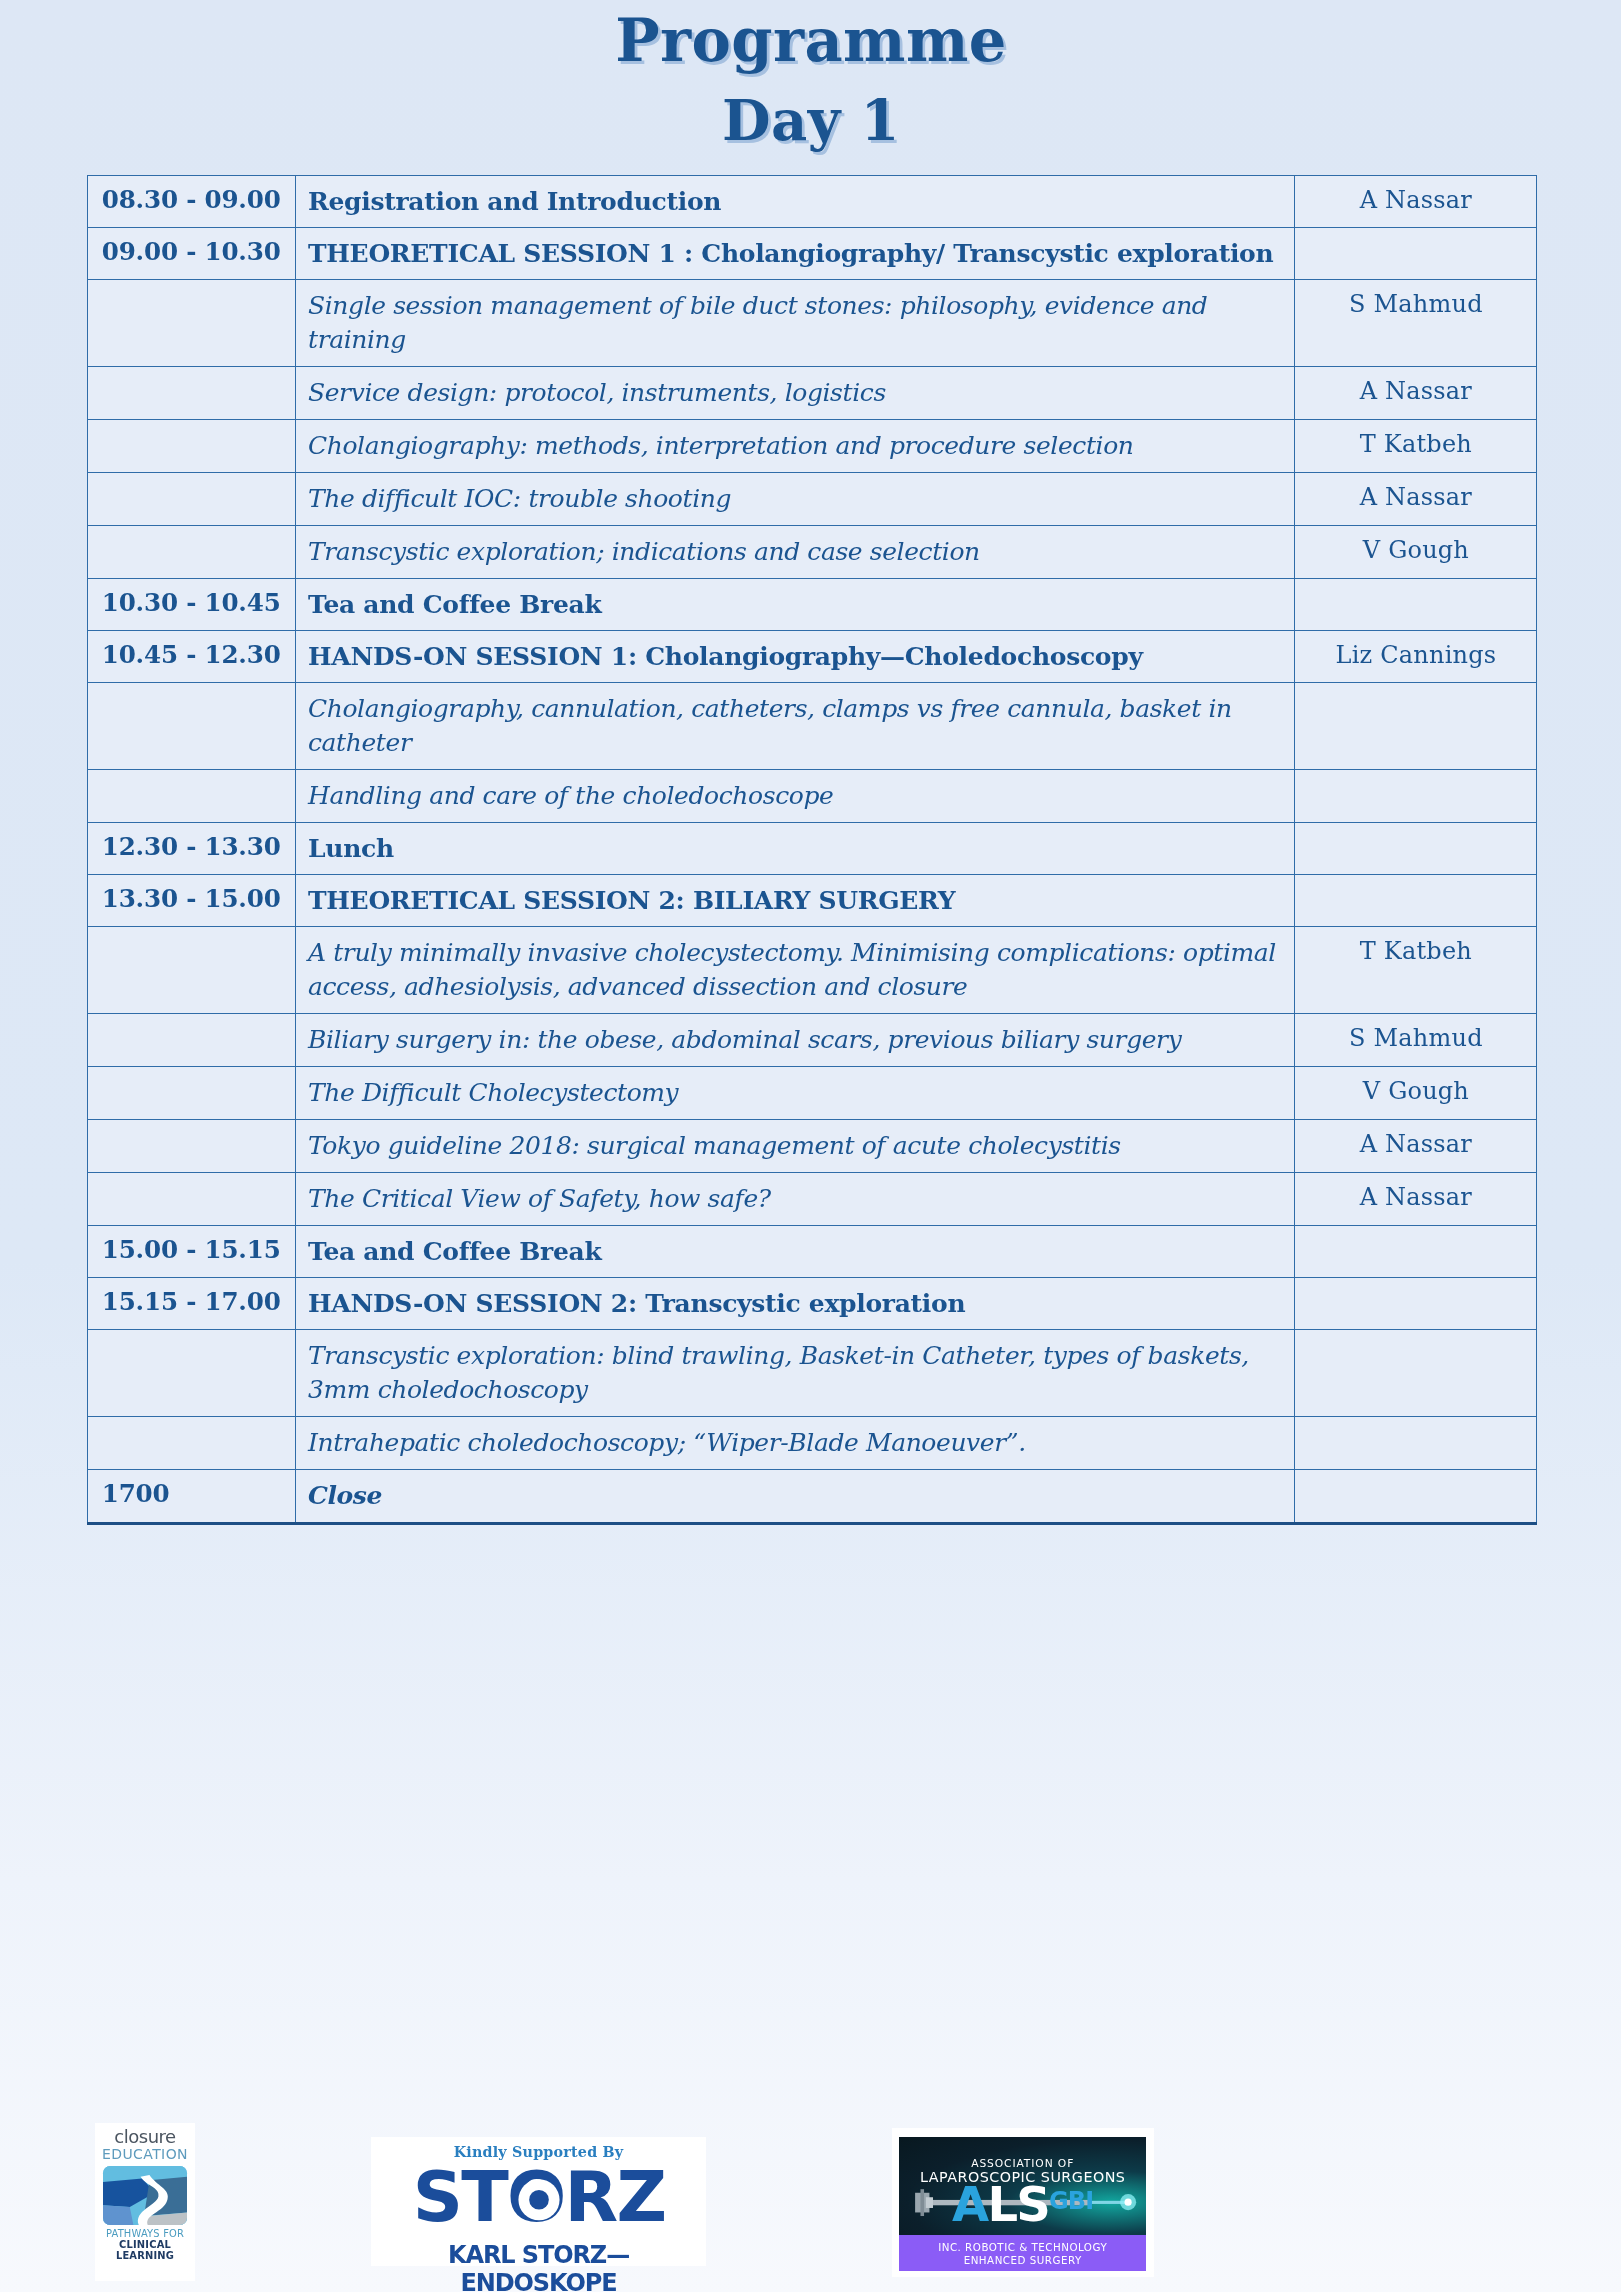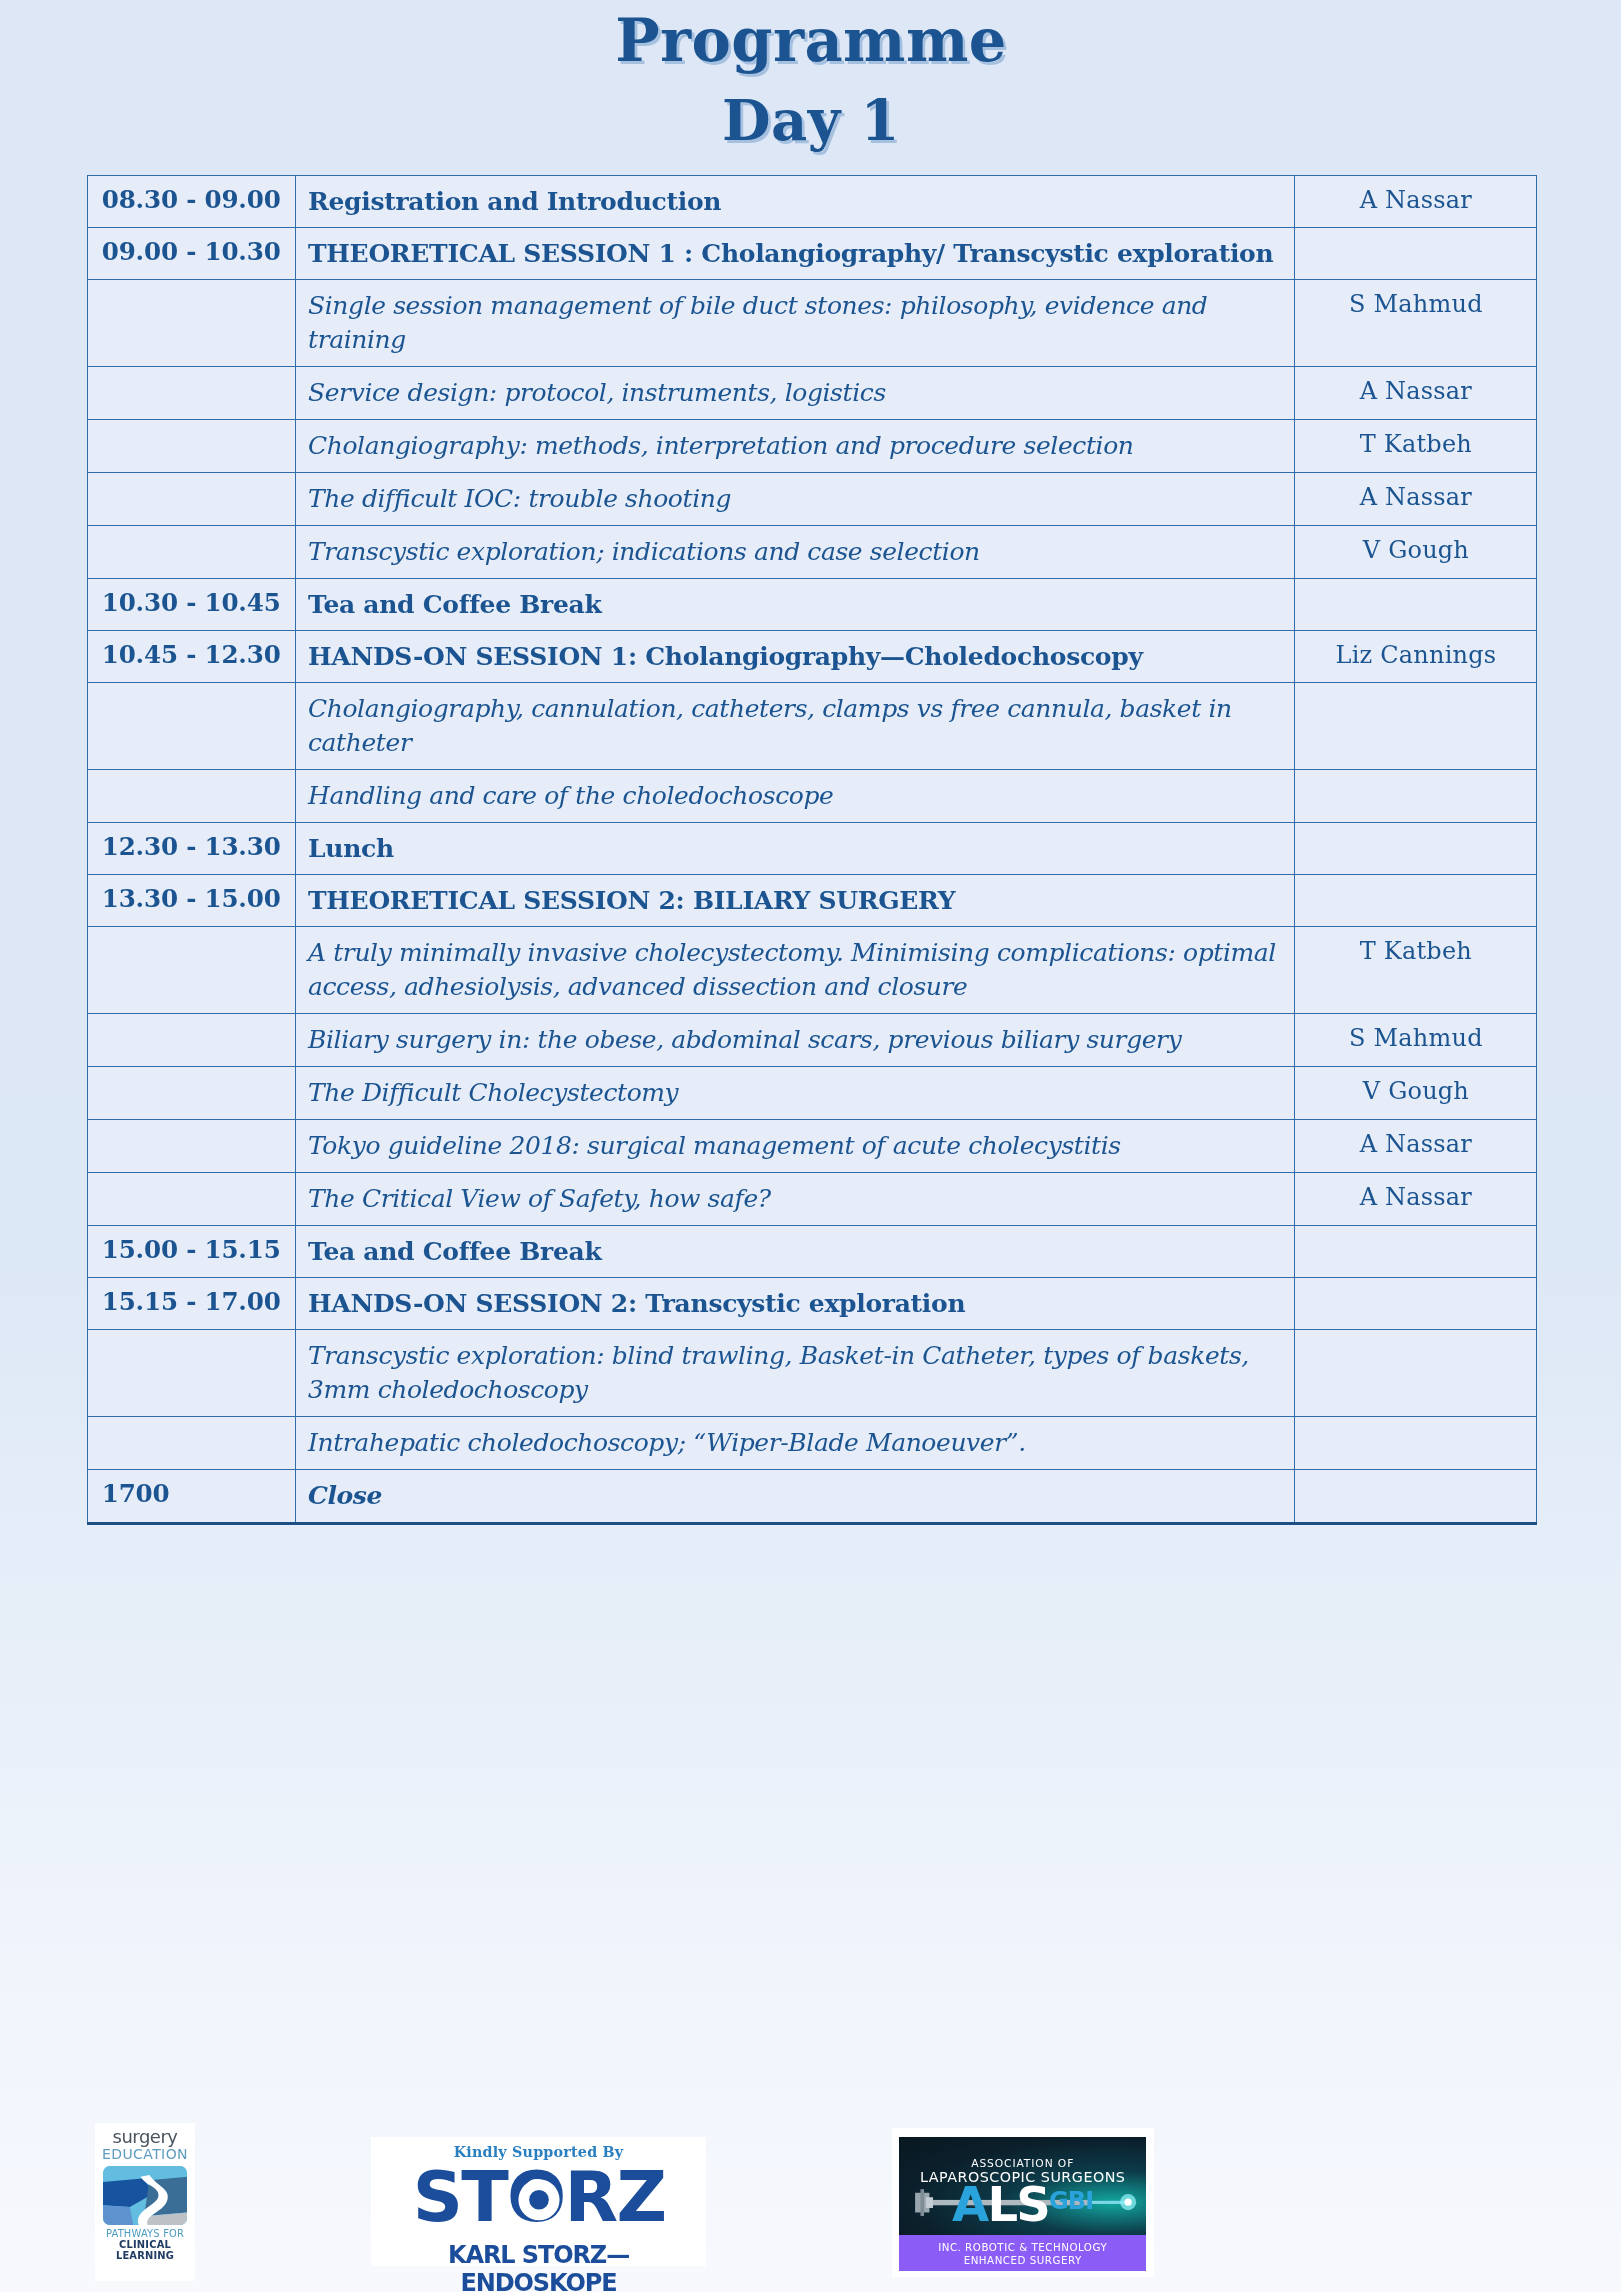--- a/index.html
+++ b/index.html
@@ -330,21 +330,21 @@
           <td class="cell-spk"></td>
         </tr>
       </tbody>
   </table>
 </div>
 
 <div class="footer">
 
   <div class="logo-box" id="logo-medu">
     <div class="medu-inner">
-      <div class="medu-t1">surgery</div>
+      <div class="medu-t1">closure</div>
       <div class="medu-t2">EDUCATION</div>
       <div class="medu-art">
         <svg width="84" height="59" viewBox="0 0 94 66">
           <rect width="94" height="66" fill="#62bde0"></rect>
           <path d="M0 18 L44 14 L58 30 L30 46 L0 44 Z" fill="#17539e"></path>
           <path d="M0 44 L30 46 L34 66 L0 66 Z" fill="#5f93cf"></path>
           <path d="M52 16 L94 12 L94 52 L46 56 Z" fill="#3a6e96"></path>
           <path d="M50 56 L94 52 L94 66 L48 66 Z" fill="#bcc2c6"></path>
           <path d="M40 66 C34 50 60 44 62 34 C64 24 48 22 42 12 L52 10 C60 22 76 26 72 38 C68 52 46 54 50 66 Z" fill="#ffffff"></path>
         </svg>

